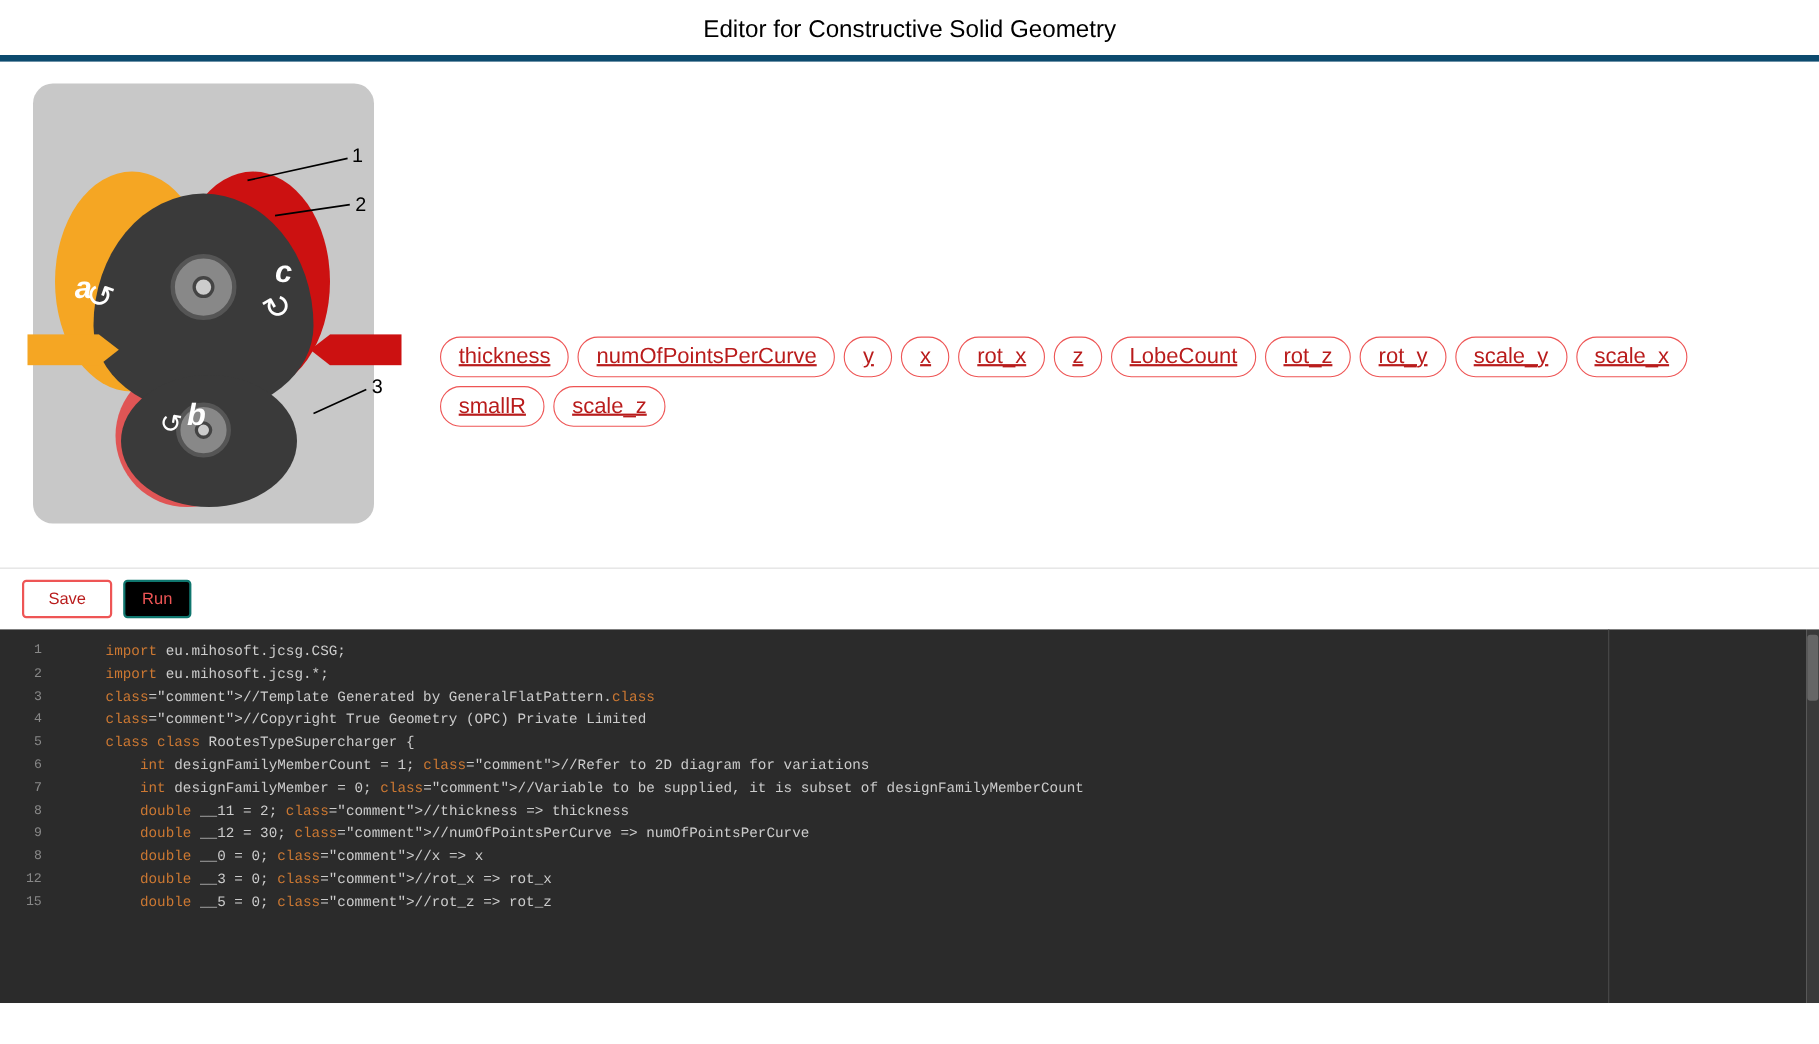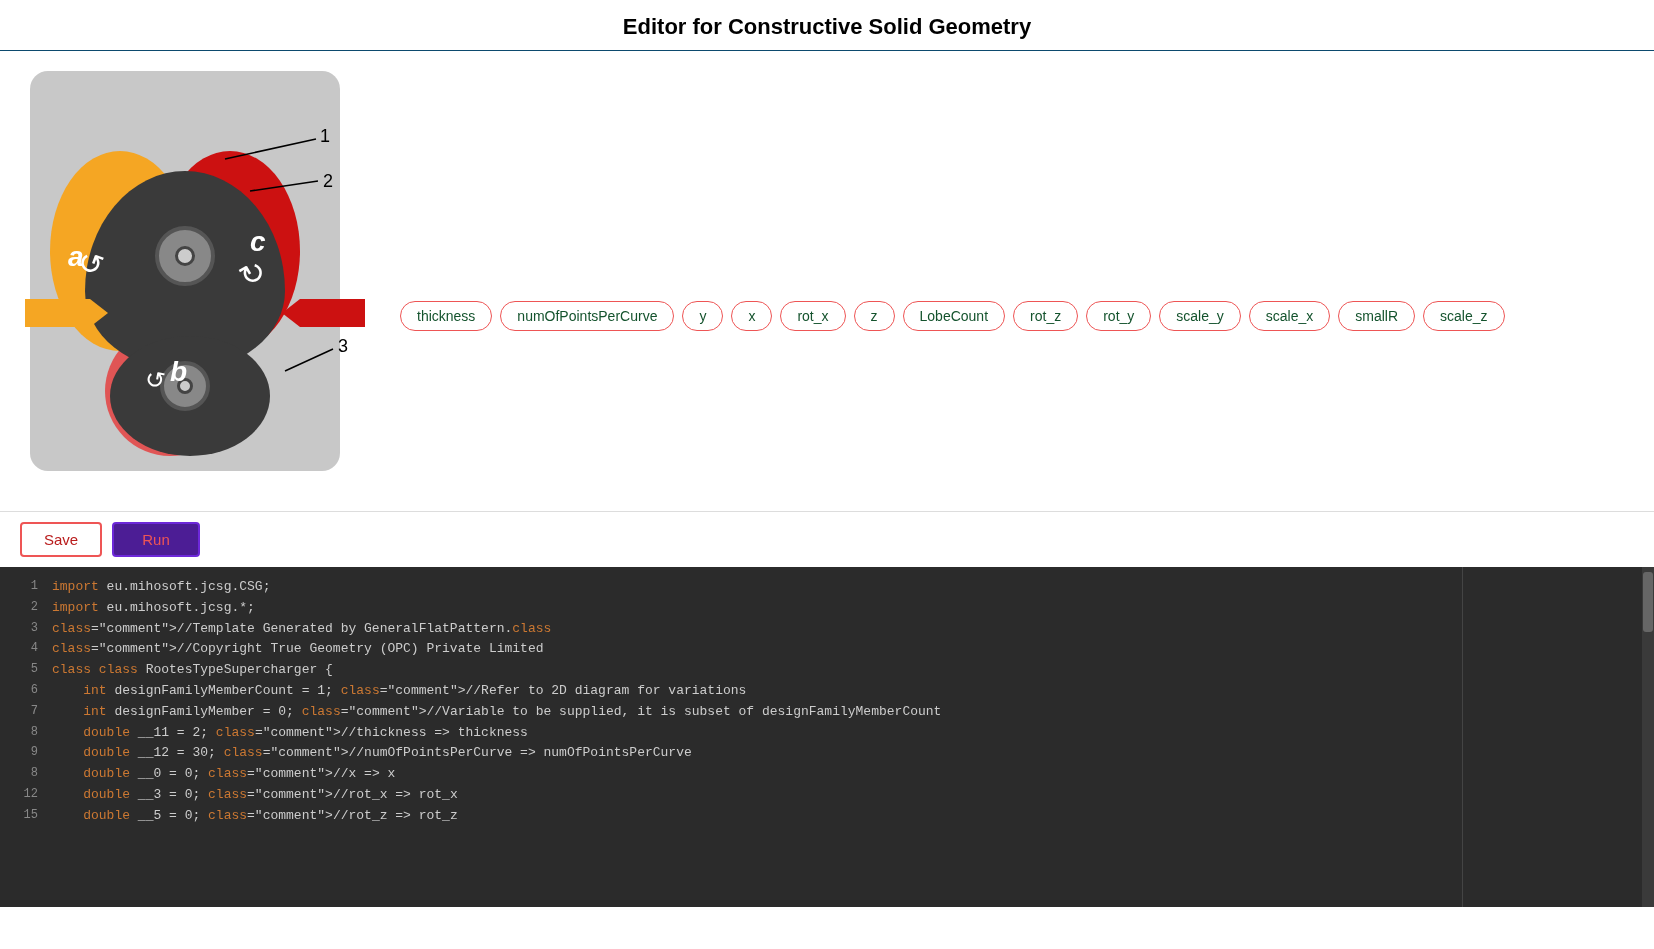--- a/index.html
+++ b/index.html
@@ -4,23 +4,23 @@
   <style>
     * { box-sizing: border-box; margin: 0; padding: 0; }
     body {
       font-family: Arial, sans-serif;
       background: #fff;
       color: #000;
     }
     .page-title {
       text-align: center;
       font-size: 22px;
-      font-weight: bold;
+      font-weight: normal;
       padding: 14px 0 10px 0;
-      border-bottom: 1px solid #0c4a6e;
+      border-bottom: 6px solid #0c4a6e;
     }
     .top-section {
       display: flex;
       flex-direction: row;
       padding: 20px 30px;
       gap: 30px;
       align-items: flex-start;
       min-height: 460px;
     }
     
@@ -227,24 +227,25 @@
       display: flex;
       flex-wrap: wrap;
       gap: 8px;
       align-items: flex-start;
       padding-top: 230px;
     }
     .param-tag {
       border: 1.5px solid #e55;
       border-radius: 20px;
       padding: 6px 16px;
-      font-size: 14px;
-      color: #14532d;
+      font-size: 20px;
+      color: #b91c1c;
       white-space: nowrap;
       cursor: pointer;
+      text-decoration: underline;
     }
     .param-tag:first-child {
       border-color: #e55;
     }
     
     .toolbar {
       display: flex;
       gap: 10px;
       padding: 10px 20px;
       border-top: 1px solid #ddd;
@@ -252,23 +253,23 @@
     .btn-save {
       padding: 7px 22px;
       border: 2px solid #e55;
       background: white;
       color: #b91c1c;
       border-radius: 4px;
       font-size: 15px;
       cursor: pointer;
     }
     .btn-run {
-      padding: 7px 28px;
-      border: 2px solid #6d28d9;
-      background: #4c1d95;
+      padding: 7px 15px;
+      border: 2px solid #0f766e;
+      background: #000000;
       color: #e55;
       border-radius: 4px;
       font-size: 15px;
       cursor: pointer;
     }
     
     .code-editor {
       background: #2b2b2b;
       color: #ccc;
       font-family: 'Courier New', Courier, monospace;
@@ -288,20 +289,21 @@
       color: #888;
       min-width: 28px;
       text-align: right;
       margin-right: 14px;
       user-select: none;
       font-size: 12px;
     }
     .code-text {
       white-space: pre;
       flex: 1;
+      margin-left: 44px;
     }
     .kw { color: #cc7832; }
     .editor-wrapper {
       display: flex;
       flex-direction: column;
       height: 340px;
     }
     .editor-split {
       display: flex;
       flex: 1;

